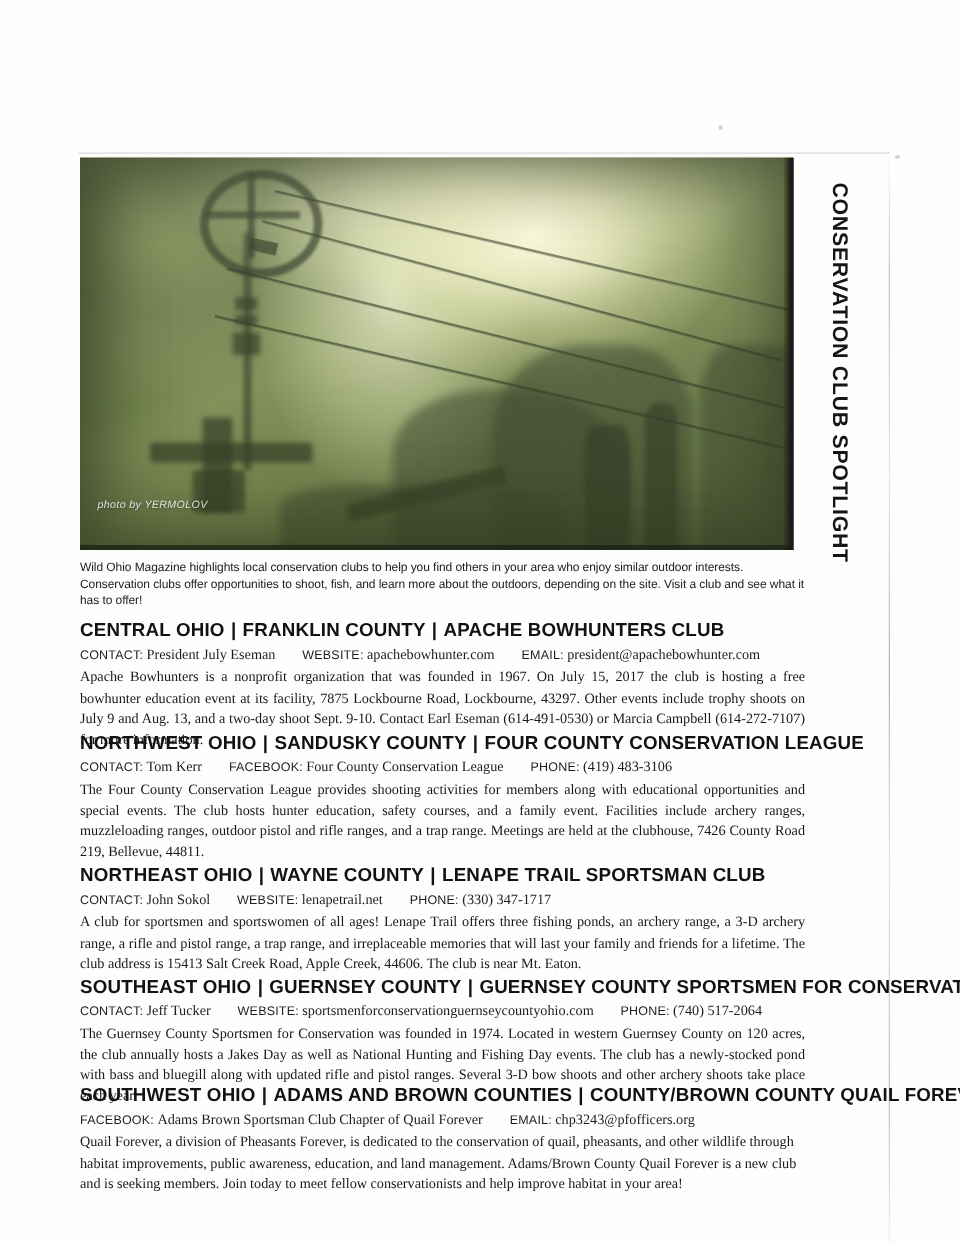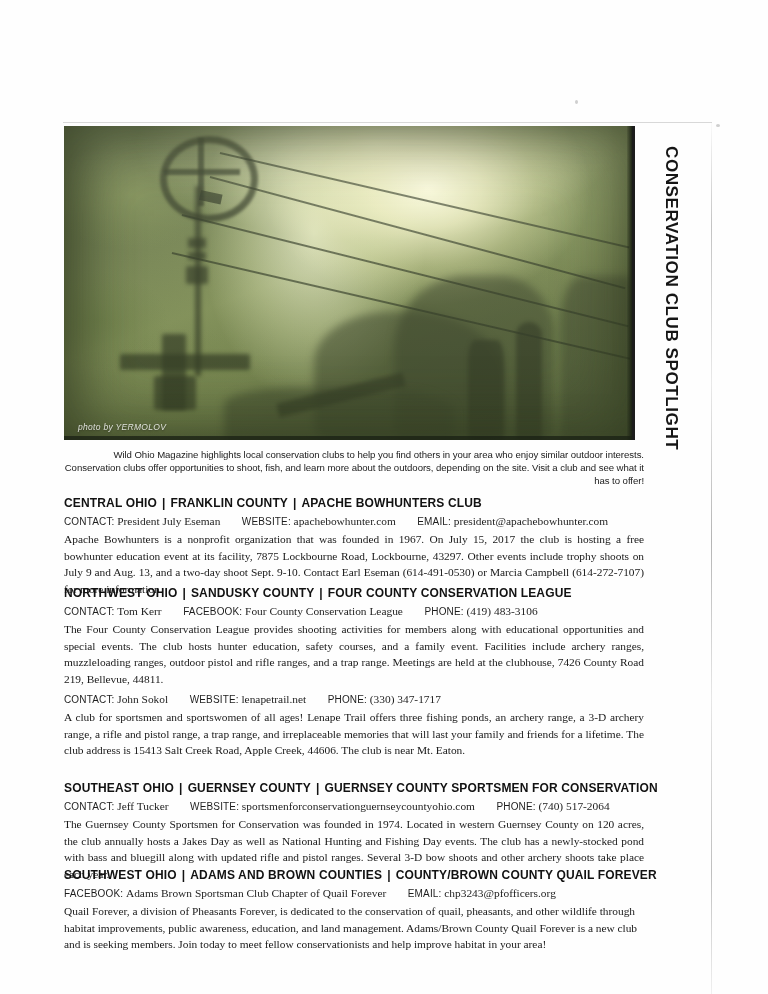--- a/index.html
+++ b/index.html
@@ -107,21 +107,21 @@
   .cam-spoke {
     position: absolute;
     background: rgba(46,54,34,.7);
     filter: blur(1.2px);
     transform-origin: center;
   }
 
   .photo-credit {
     position: absolute;
     left: 14px;
-    bottom: 8px;
+    bottom: 32px;
     color: rgba(255,255,255,.82);
     font-family: "Liberation Sans", sans-serif;
     font-style: italic;
     font-size: 8.5px;
     letter-spacing: .3px;
     text-shadow: 0 1px 2px rgba(0,0,0,.35);
   }
   .photo-darkedge-right {
     position: absolute;
     right: 0; top: 0;
@@ -176,33 +176,32 @@
   #intro {
     position: absolute;
     left: 64px;
     top: 448px;
     width: 580px;
     font-family: "Liberation Sans", sans-serif;
     font-size: 9.6px;
     line-height: 13.2px;
     color: #202020;
     letter-spacing: -.05px;
-    text-align: right;
   }
 
   
   .club {
     position: absolute;
     left: 64px;
     width: 580px;
   }
   .club-heading {
     font-family: "Liberation Sans", sans-serif;
     font-weight: bold;
-    font-size: 12px;
+    font-size: 15px;
     letter-spacing: .15px;
     color: #121212;
     margin-bottom: 4px;
     white-space: nowrap;
   }
   .club-heading .sep {
     font-weight: bold;
     padding: 0 5px;
   }
   .club-meta {
@@ -343,20 +342,23 @@
       <span class="lbl">FACEBOOK:</span>
       <span class="val">Four County Conservation League</span>
       <span class="gap"></span>
       <span class="lbl">PHONE:</span>
       <span class="val">(419) 483-3106</span>
     </div>
     <div class="club-body">The Four County Conservation League provides shooting activities for members along with educational opportunities and special events. The club hosts hunter education, safety courses, and a family event. Facilities include archery ranges, muzzleloading ranges, outdoor pistol and rifle ranges, and a trap range. Meetings are held at the clubhouse, 7426 County Road 219, Bellevue, 44811.</div>
   </div>
 
   <div class="club" id="club-2" style="top:692px;">
+    <div class="club-heading">
+      <span>NORTHEAST OHIO</span><span class="sep">|</span><span>WAYNE COUNTY</span><span class="sep">|</span><span>LENAPE TRAIL SPORTSMAN CLUB</span>
+    </div>
     <div class="club-meta">
       <span class="lbl">CONTACT:</span>
       <span class="val">John Sokol</span>
       <span class="gap"></span>
       <span class="lbl">WEBSITE:</span>
       <span class="val">lenapetrail.net</span>
       <span class="gap"></span>
       <span class="lbl">PHONE:</span>
       <span class="val">(330) 347-1717</span>
     </div>

